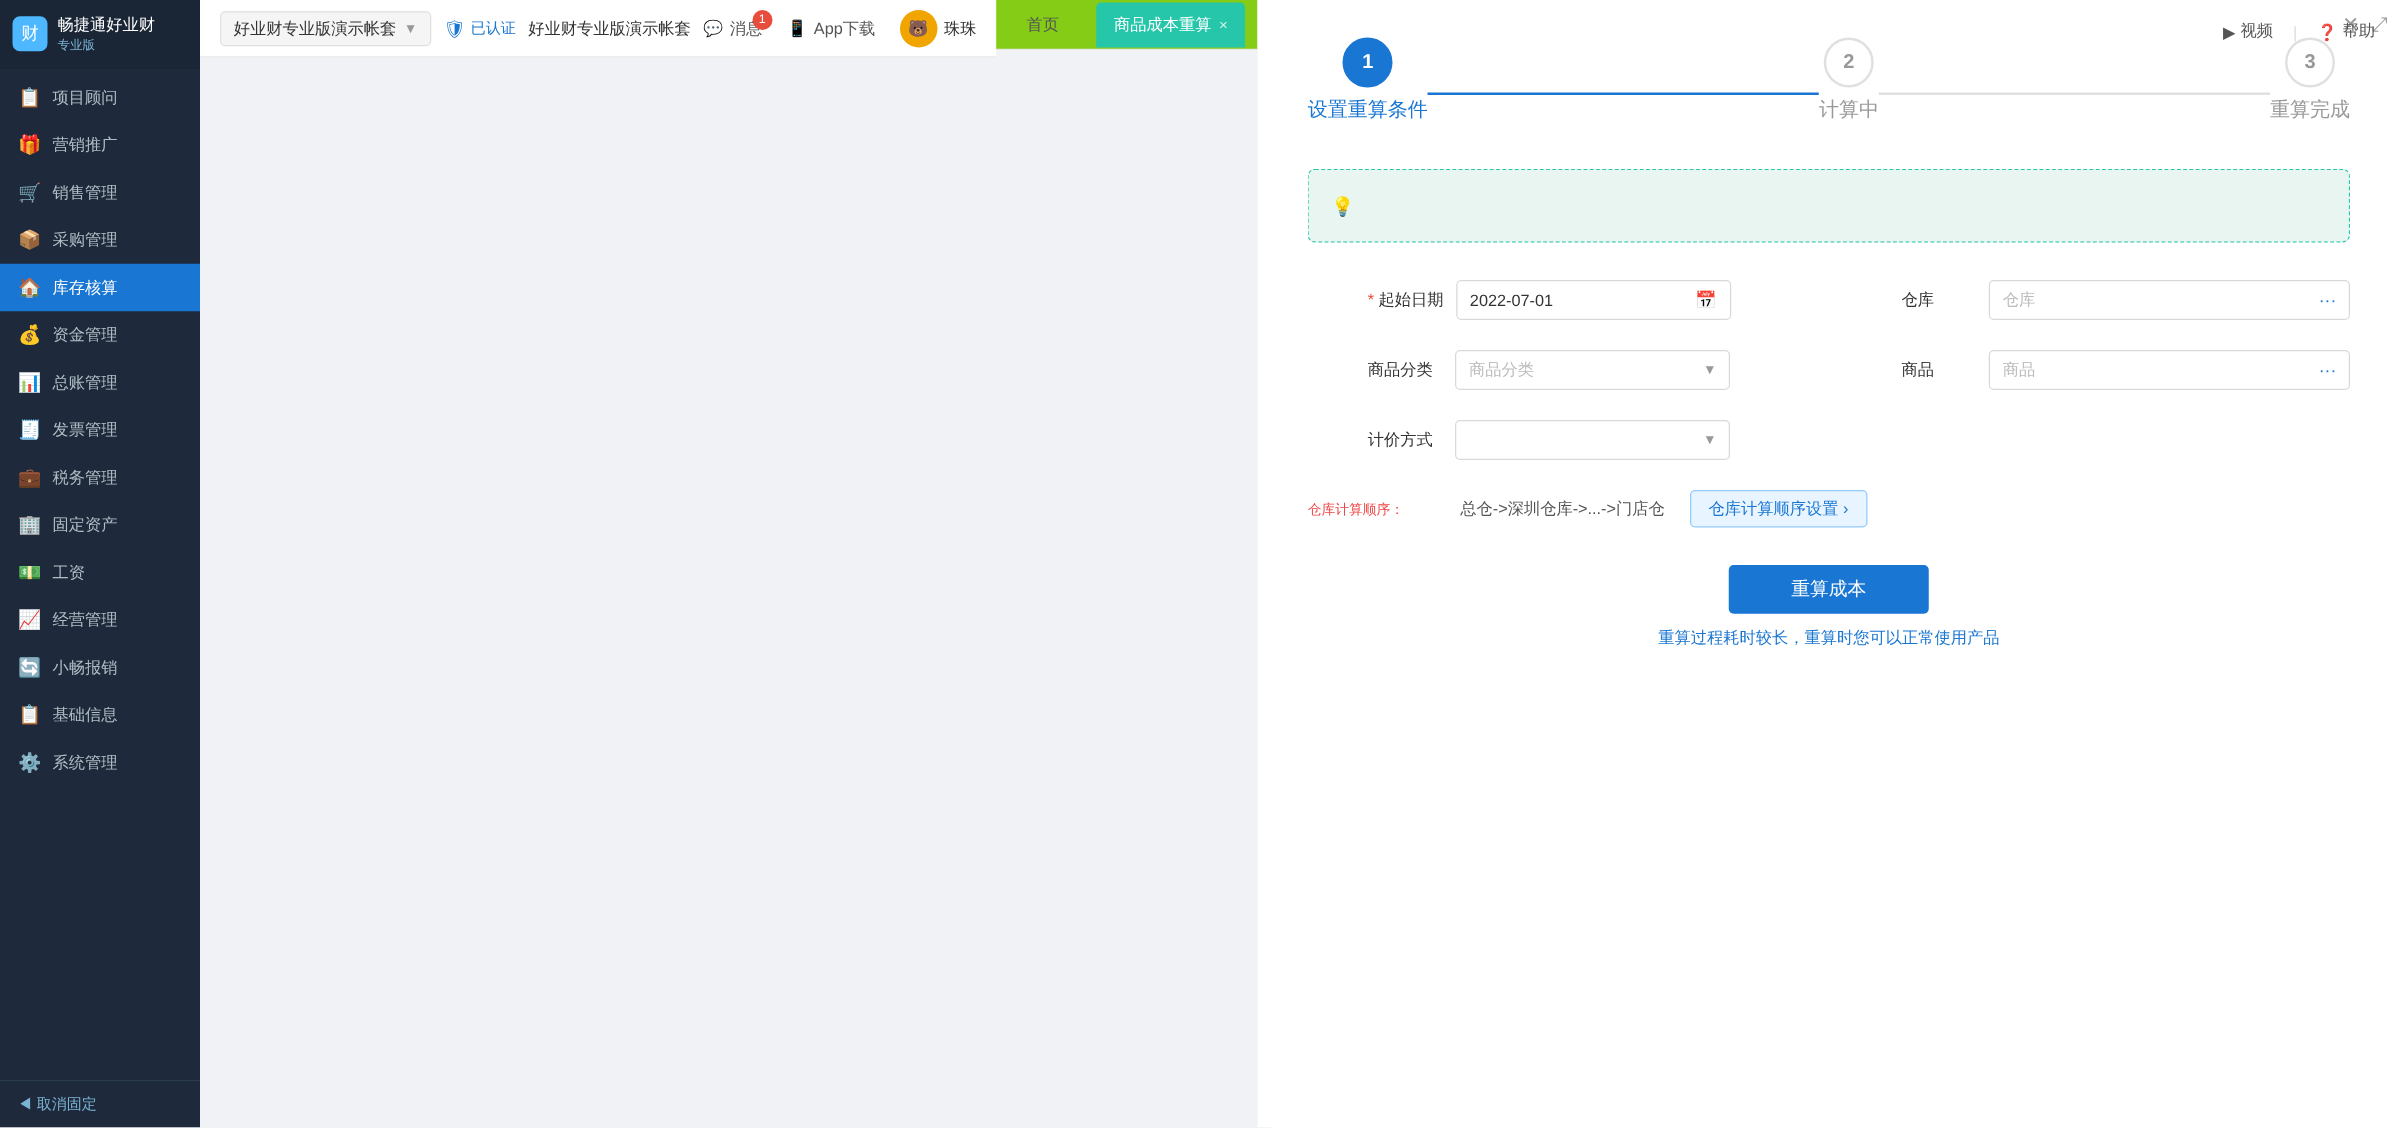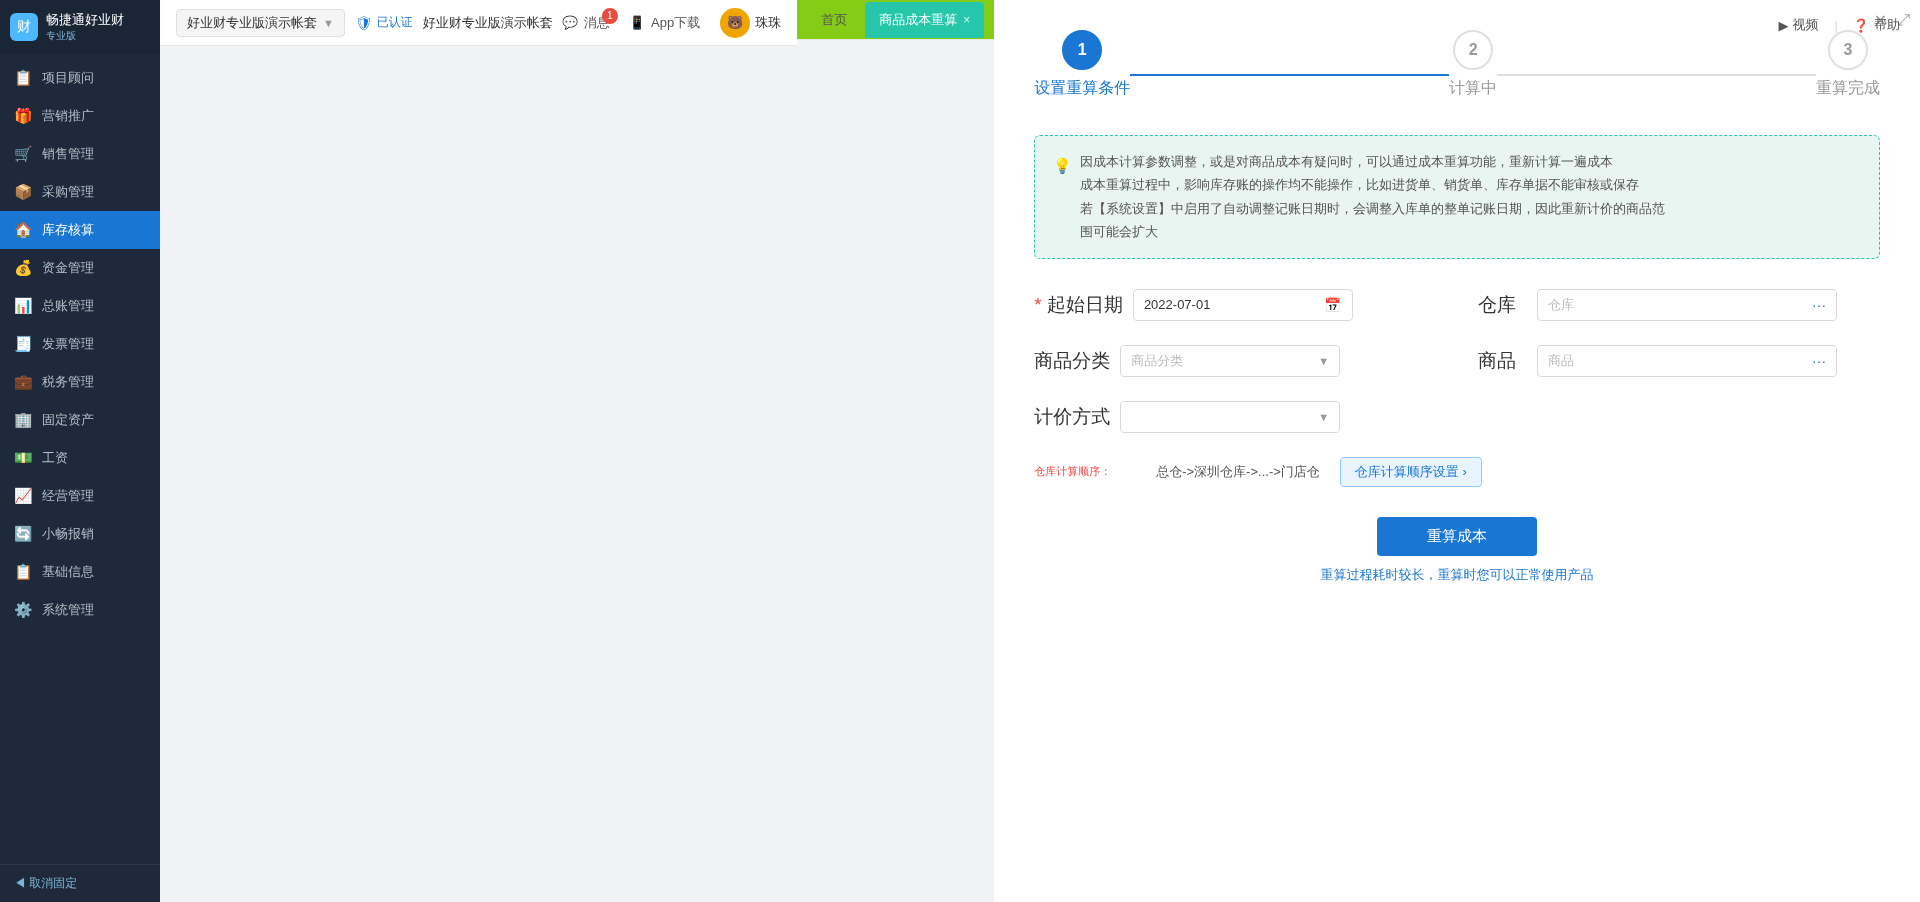--- a/index.html
+++ b/index.html
@@ -155,20 +155,21 @@
       font-size: 13px;
       color: #555;
       height: 36px;
       display: flex;
       align-items: center;
     }
     .tab.active {
       background: #26c6aa;
       color: #fff;
       font-weight: 500;
+      margin-left: 12px;
     }
     .tab-close {
       margin-left: 6px;
       color: rgba(255,255,255,0.8);
       font-size: 12px;
       cursor: pointer;
     }
 
     
     .content-area {
@@ -288,25 +289,26 @@
       gap: 20px;
       margin-bottom: 24px;
     }
     .form-group {
       display: flex;
       align-items: center;
       gap: 10px;
       flex: 1;
     }
     .form-label {
-      font-size: 19px;
+      font-size: 13px;
       color: #333;
       white-space: nowrap;
       min-width: 60px;
-      text-align: center;
+      text-align: left;
+      margin-left: 48px;
     }
     .form-label.required::before {
       content: '* ';
       color: #e74c3c;
     }
     .form-input {
       flex: 1;
       height: 32px;
       border: 1px solid #d9d9d9;
       border-radius: 4px;
@@ -553,26 +555,20 @@
           <div class="step-circle">
             <span>3</span>
           </div>
           <div class="step-label">重算完成</div>
         </div>
       </div>
 
       <div class="info-box">
         <div class="info-box-header">
           <span class="info-icon">💡</span>
-          <div>
-            <div>因成本计算参数调整，或是对商品成本有疑问时，可以通过成本重算功能，重新计算一遍成本</div>
-            <div>成本重算过程中，影响库存账的操作均不能操作，比如进货单、销货单、库存单据不能审核或保存</div>
-            <div>若【系统设置】中启用了自动调整记账日期时，会调整入库单的整单记账日期，因此重新计价的商品范</div>
-            <div>围可能会扩大</div>
-          </div>
         </div>
       </div>
 
       <div class="form-area">
 
         <div class="form-row">
           <div class="form-group">
             <label class="form-label required">起始日期</label>
             <div class="form-input" style="max-width:220px;">
               <span>2022-07-01</span>

